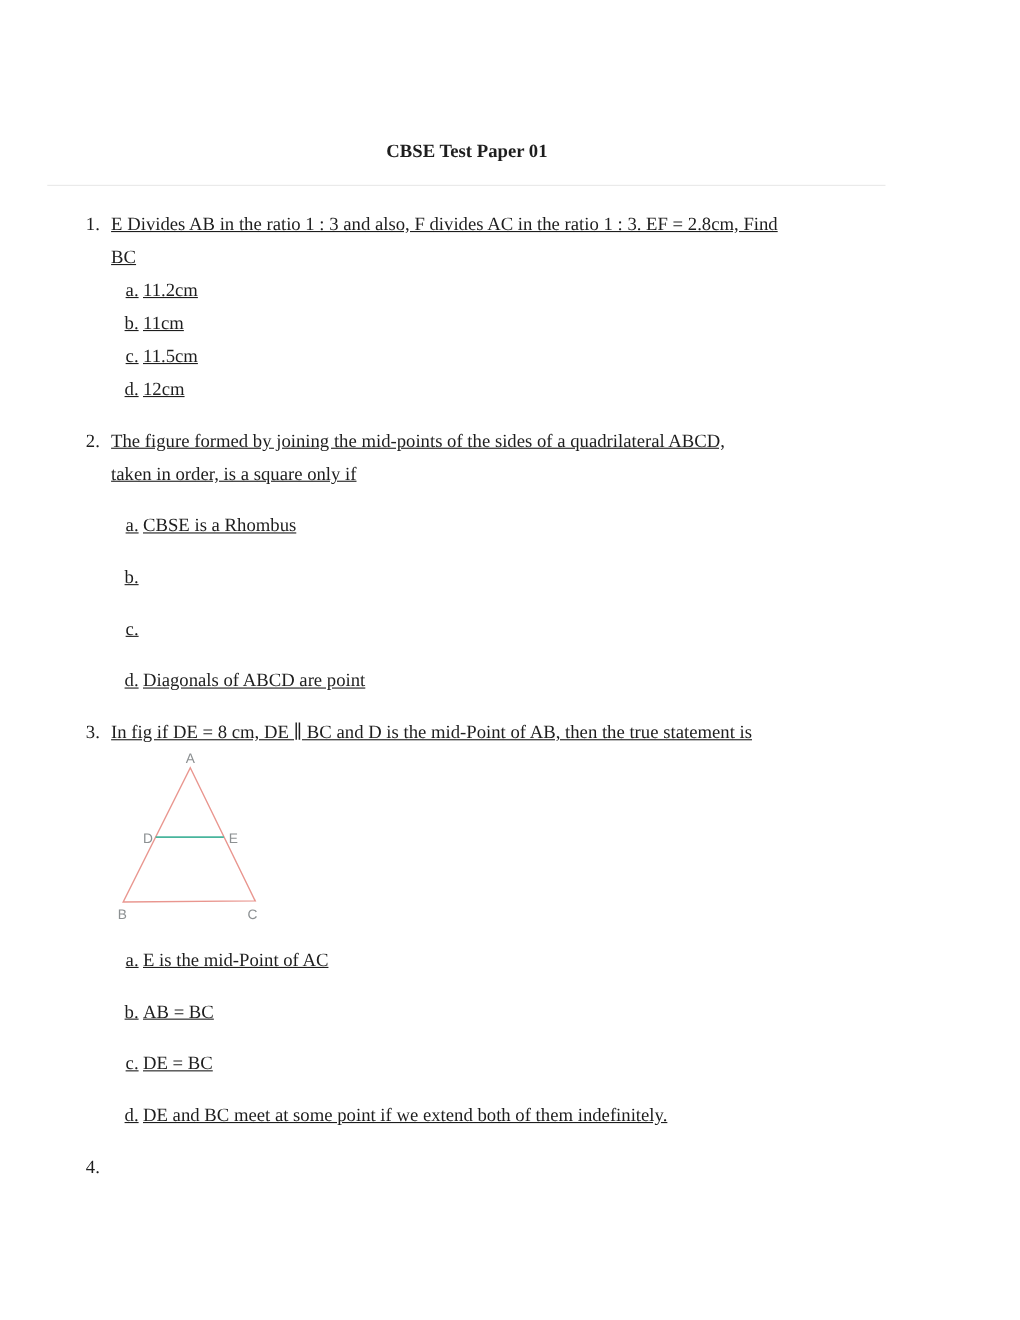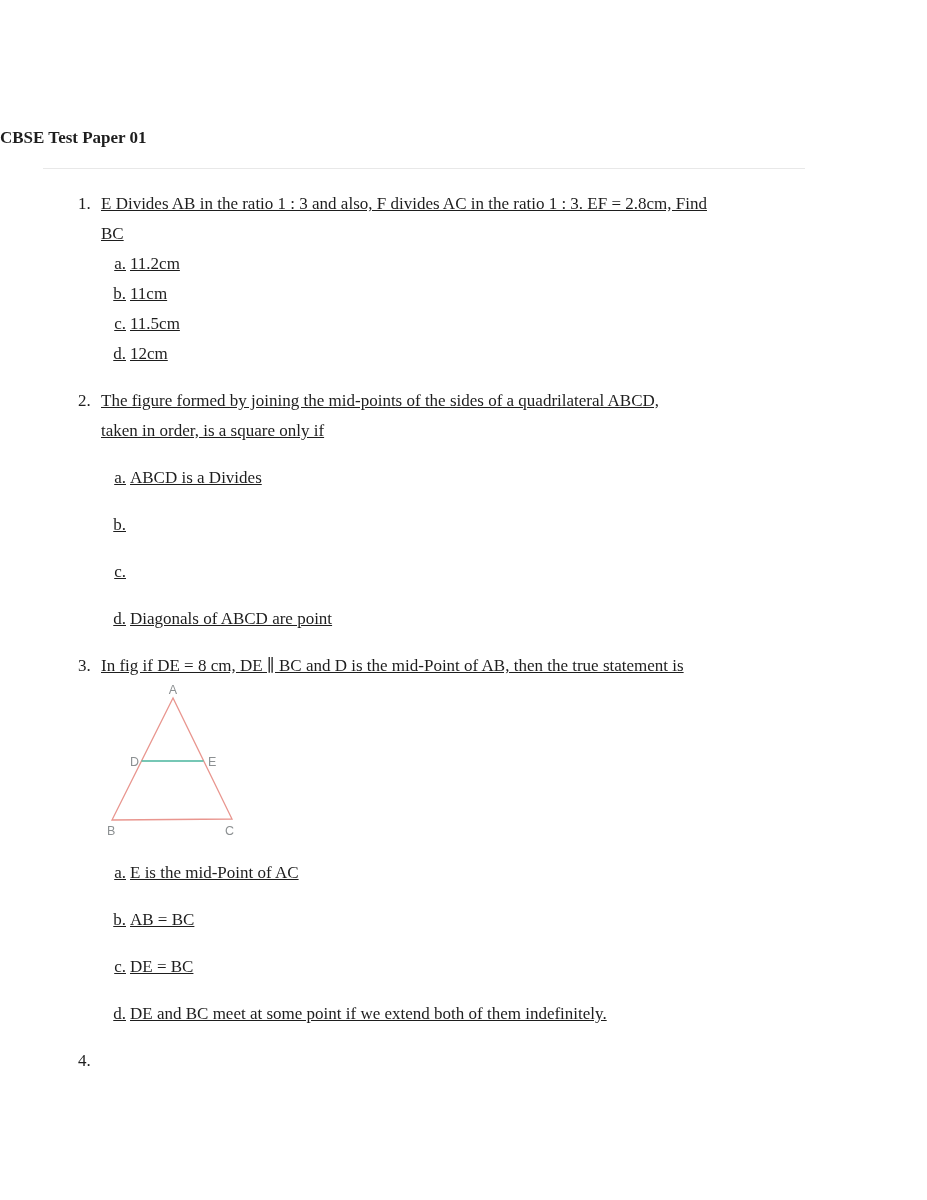--- a/index.html
+++ b/index.html
@@ -12,21 +12,21 @@
     height: 1200px;
     overflow: hidden;
     font-family: "Liberation Serif", "DejaVu Serif", serif;
     font-size: 17px;
     line-height: 30px;
     color: #1e1e1e;
   }
   .header {
     padding-top: 123px;
     width: 849px;
-    text-align: left;
+    text-align: center;
     font-weight: 700;
   }
   .header div { line-height: 30px; }
   .divider {
     border: none;
     border-top: 1px solid #e8e8e8;
     margin: 15px 0 0 43px;
     width: 762px;
     height: 0;
   }
@@ -109,21 +109,21 @@
   </div>
 
   <div class="question">
     <span class="q-num">2.</span>
     <div class="q-body">
       <p class="q-text">The figure formed by joining the mid-points of the sides of a quadrilateral ABCD,
 taken in order, is a square only if</p>
       <div class="options loose">
         <div class="option">
           <span class="opt-letter">a.</span>
-          <span class="opt-text">ABCD is a Divides</span>
+          <span class="opt-text">CBSE is a Rhombus</span>
         </div>
         <div class="option">
           <span class="opt-letter">b.</span>
         </div>
         <div class="option">
           <span class="opt-letter">c.</span>
         </div>
         <div class="option">
           <span class="opt-letter">d.</span>
           <span class="opt-text">Diagonals of ABCD are point</span>

